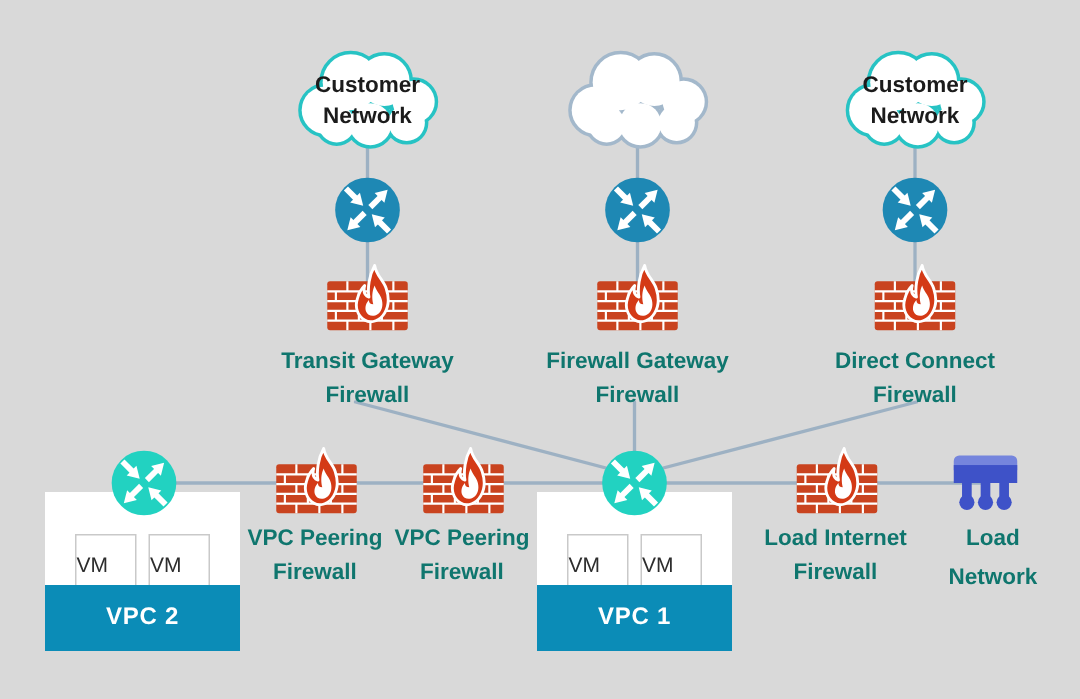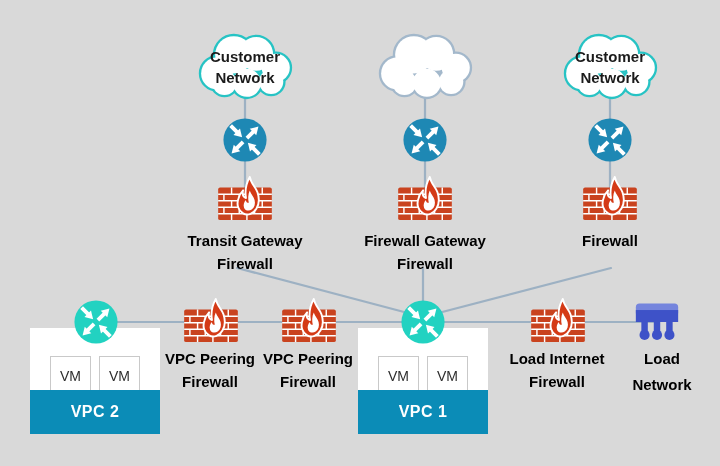--- a/index.html
+++ b/index.html
@@ -23,36 +23,36 @@
   }
   
   .router{width:46px;height:46px;z-index:3;}
   .router-blue{color:var(--router_blue,#1e88b4);}
   .router-teal{color:var(--router_teal,#24d2c1);}
   
   .firewall{width:58px;height:46px;z-index:2;}
   .lb-icon{width:46px;height:42px;z-index:2;}
   
   .node-label{
-    z-index:3;text-align:center;color:#000000;font-size:15px;font-weight:700;line-height:23px;
+    z-index:3;text-align:center;color:#0f766e;font-size:15px;font-weight:700;line-height:23px;
   }
   .lb-label{line-height:26px;}
   
   .vpc-box{
     z-index:1;width:130px;height:106px;background:#ffffff;
   }
   .vpc-bar{
     position:absolute;left:0;bottom:0;width:100%;height:44px;
     background:var(--vpc_bar,#0b8cb7);color:#ffffff;font-weight:700;font-size:16px;
     display:flex;align-items:center;justify-content:center;letter-spacing:0.5px;
   }
   .vm-box{
     position:absolute;top:28px;width:41px;height:40px;background:#ffffff;
     border:1px solid #c9c9c9;box-sizing:border-box;
-    display:flex;align-items:center;justify-content:center;
+    display:flex;align-items:center;justify-content:flex-start;
     font-size:14px;color:#2d2d2d;font-weight:400;
   }
   .defs-holder{position:absolute;width:0;height:0;overflow:hidden;}
 </style>
 </head>
 <body>
 
 <svg class="defs-holder" aria-hidden="true">
   <defs>
     <symbol id="sym-cloud" viewBox="0 0 120 80">
@@ -179,20 +179,21 @@
 
   <div class="abs node-label" style="left:150px;top:229px;width:190px">
     <div>Transit Gateway</div>
     <div>Firewall</div>
   </div>
   <div class="abs node-label" style="left:330px;top:229px;width:190px">
     <div>Firewall Gateway</div>
     <div>Firewall</div>
   </div>
   <div class="abs node-label" style="left:515px;top:229px;width:190px">
+    <div>Direct Connect</div>
     <div>Firewall</div>
   </div>
 
   <div class="abs vpc-box" style="left:30px;top:328px">
     <div class="vm-box" style="left:20px">
         <span>VM</span>
       </div>
     <div class="vm-box" style="left:69px">
         <span>VM</span>
       </div>

